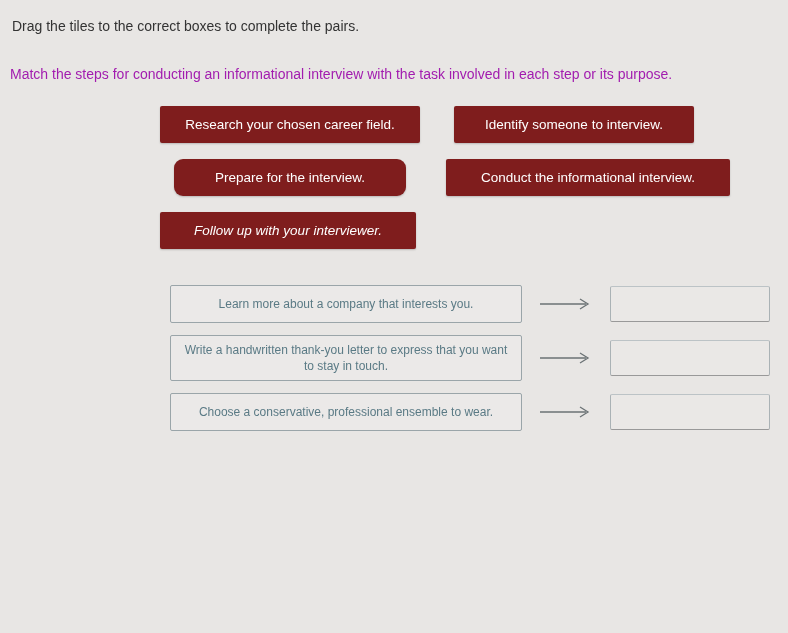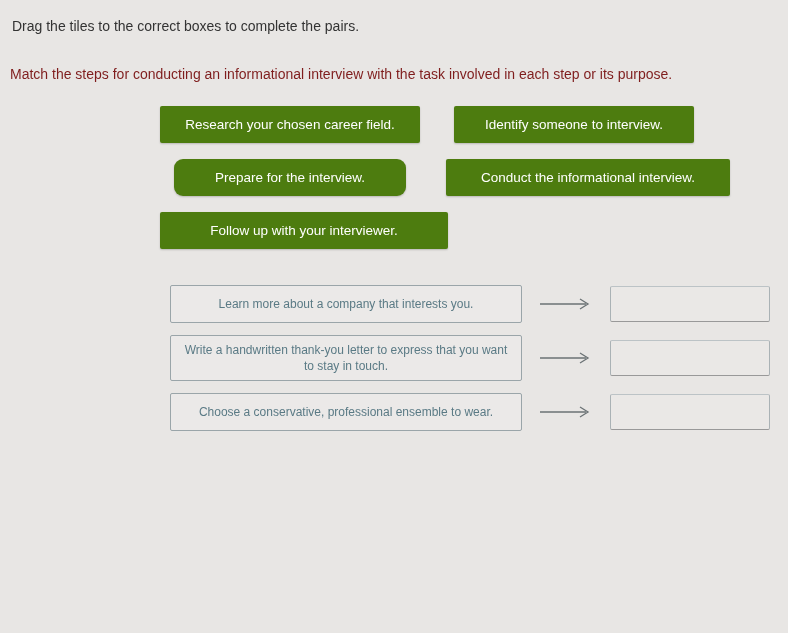--- a/index.html
+++ b/index.html
@@ -13,53 +13,53 @@
       overflow: hidden;
     }
     .instruction-1 {
       font-size: 14px;
       color: #333;
       margin-bottom: 32px;
       padding-left: 2px;
     }
     .instruction-2 {
       font-size: 14px;
-      color: #7f1d1d;
+      color: #a21caf;
       margin-bottom: 24px;
     }
     .tiles-area {
       display: flex;
       flex-direction: column;
       gap: 16px;
       margin-left: 150px;
       margin-bottom: 36px;
     }
     .tile-row {
       display: flex;
       gap: 34px;
     }
     .tile {
-      background: #4d7c0f;
+      background: #7f1d1d;
       color: #ffffff;
       font-size: 13.5px;
       padding: 11px 14px;
       border-radius: 2px;
       text-align: center;
       box-shadow: 0 1px 2px rgba(0,0,0,0.2);
       cursor: move;
       min-width: 200px;
       display: flex;
       align-items: center;
       justify-content: center;
     }
     .tile.w1 { width: 260px; }
     .tile.w2 { width: 240px; }
     .tile.w2b { width: 284px; }
     .tile.w3 { width: 232px; border-radius: 9px; }
-    .tile.w4 { width: 288px; }
+    .tile.w4 { width: 256px; font-style: italic; }
 
     .pairs-area {
       margin-left: 160px;
       display: flex;
       flex-direction: column;
       gap: 12px;
     }
     .pair-row {
       display: flex;
       align-items: center;

